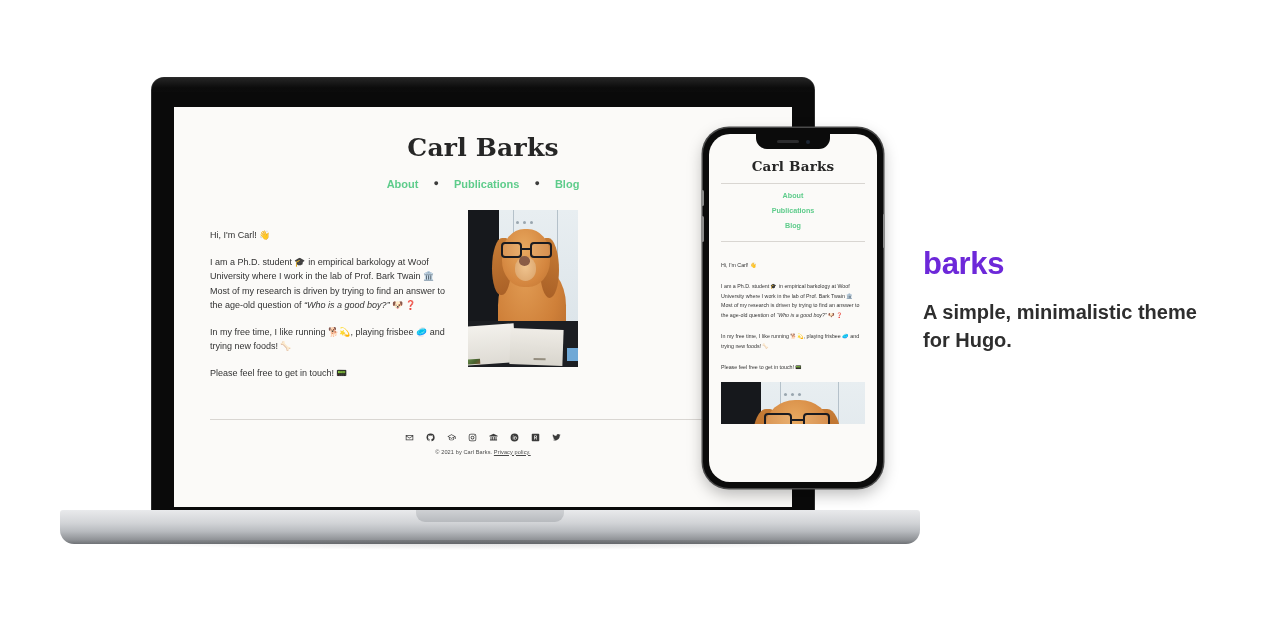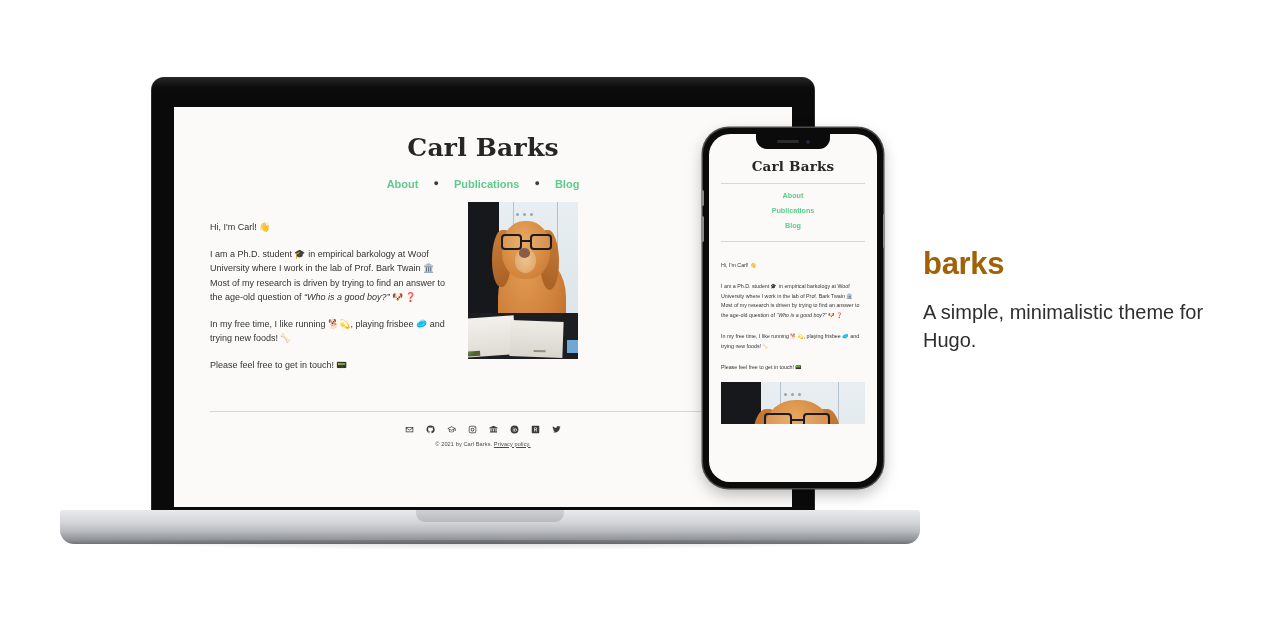--- a/index.html
+++ b/index.html
@@ -107,21 +107,21 @@
     border-top: 1px solid #d9d6d2;
     margin: 0;
   }
 
   
   #lap-page { padding: 26px 36px 0 36px; }
   #lap-title { font-size: 25px; margin: 0 0 16px 0; }
   #lap-nav {
     text-align: center;
     font-size: 11px;
-    margin-bottom: 12px;
+    margin-bottom: 20px;
   }
   #lap-nav .nav-link { margin: 0 4px; }
   #lap-nav .nav-dot { margin: 0 8px; font-size: 9px; vertical-align: 2px; }
   #lap-columns {
     display: flex;
     gap: 20px;
     align-items: flex-start;
   }
   #lap-text {
     flex: 0 0 238px;
@@ -356,30 +356,30 @@
   
   #panel {
     position: absolute;
     left: 923px;
     top: 246px;
     width: 300px;
   }
   #panel-title {
     font-size: 31px;
     font-weight: bold;
-    color: #a16207;
+    color: #6d28d9;
     margin: 0 0 16px 0;
     letter-spacing: -.3px;
   }
   #panel-desc {
     font-size: 20px;
     line-height: 1.42;
     color: #2e2e2e;
     margin: 0;
-    font-weight: 400;
+    font-weight: 700;
   }
 </style>
 </head>
 <body>
 
 <div id="laptop">
 
   <div id="laptop-lid"></div>
 
   <div id="laptop-screen">

